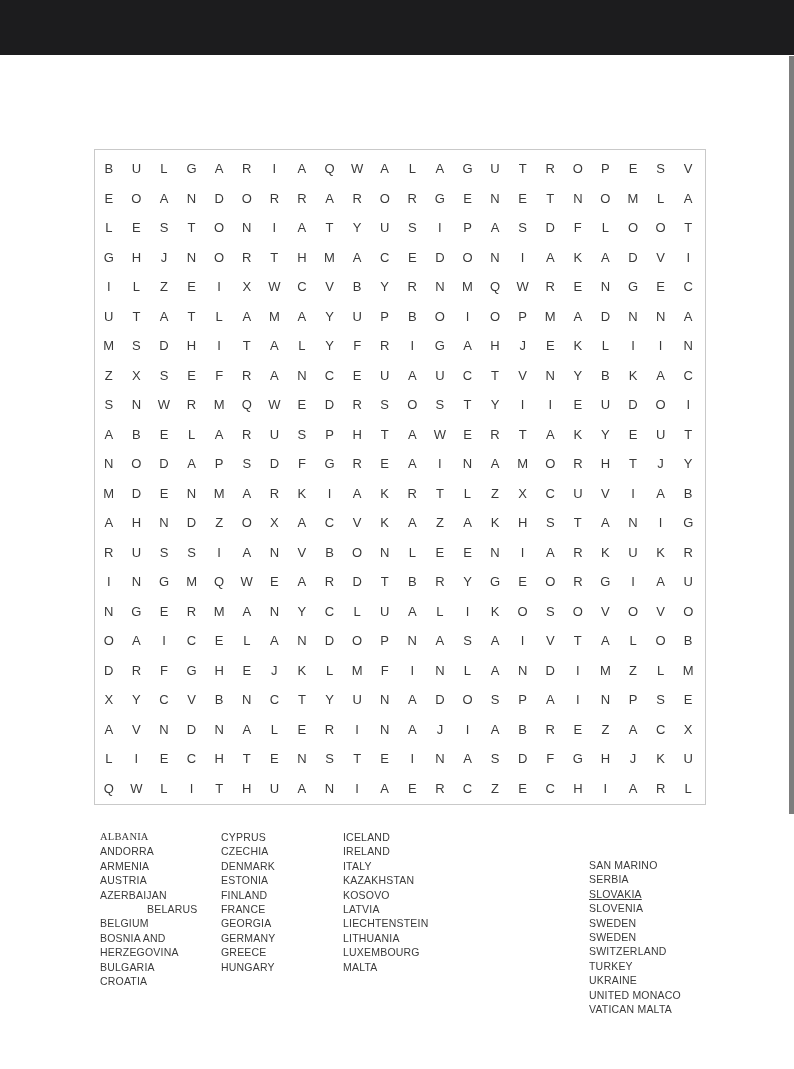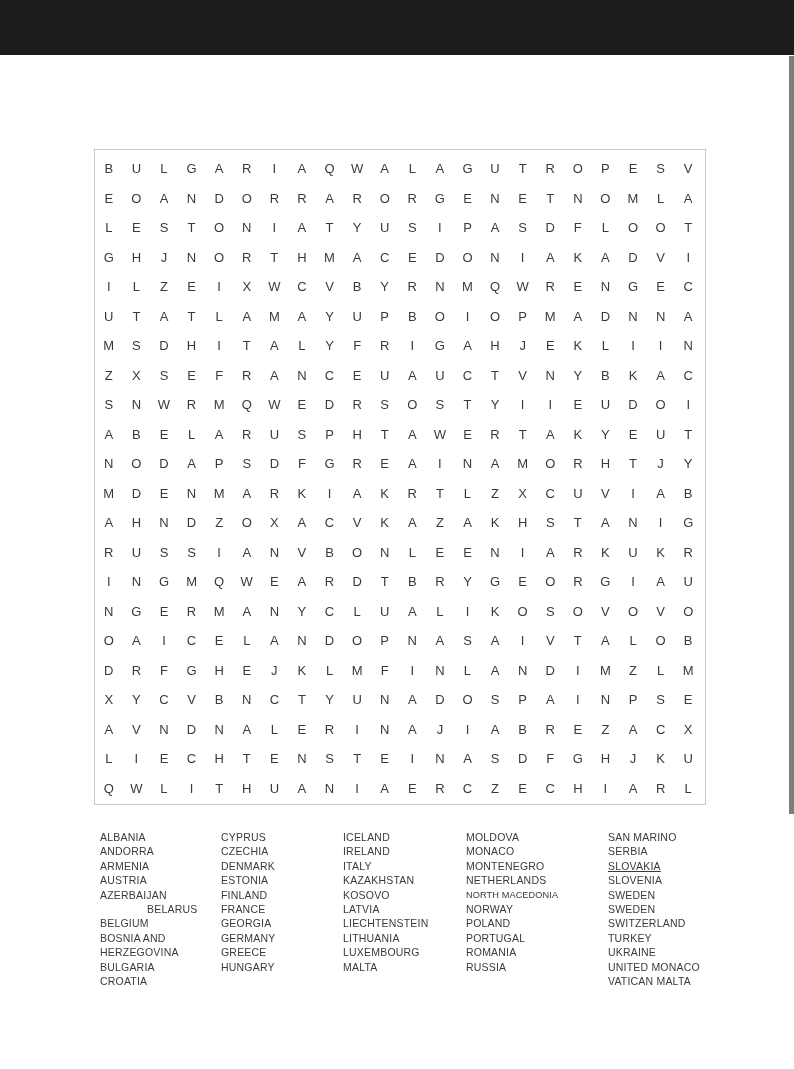--- a/index.html
+++ b/index.html
@@ -557,21 +557,21 @@
       <span class="cell" style="color: rgb(58, 58, 58);">E</span>
       <span class="cell" style="color: rgb(58, 58, 58);">C</span>
       <span class="cell" style="color: rgb(58, 58, 58);">H</span>
       <span class="cell" style="color: rgb(58, 58, 58);">I</span>
       <span class="cell" style="color: rgb(58, 58, 58);">A</span>
       <span class="cell" style="color: rgb(58, 58, 58);">R</span>
       <span class="cell" style="color: rgb(58, 58, 58);">L</span>
     </div>
   <div class="words">
       <div class="word-col" style="left: 100px;">
-        <div class="word" style="color: rgb(58, 58, 58);">ALBANIA</div>
+        <div class="word" style="color: rgb(58, 58, 58); font-family: Liberation Serif, serif;">ALBANIA</div>
         <div class="word" style="color: rgb(58, 58, 58);">ANDORRA</div>
         <div class="word" style="color: rgb(58, 58, 58);">ARMENIA</div>
         <div class="word" style="color: rgb(58, 58, 58);">AUSTRIA</div>
         <div class="word" style="color: rgb(58, 58, 58);">AZERBAIJAN</div>
         <div class="word" style="color: rgb(58, 58, 58); margin-left: 47px;">BELARUS</div>
         <div class="word" style="color: rgb(58, 58, 58);">BELGIUM</div>
         <div class="word" style="color: rgb(58, 58, 58);">BOSNIA AND</div>
         <div class="word" style="color: rgb(58, 58, 58);">HERZEGOVINA</div>
         <div class="word" style="color: rgb(58, 58, 58);">BULGARIA</div>
         <div class="word" style="color: rgb(58, 58, 58);">CROATIA</div>
@@ -593,33 +593,21 @@
         <div class="word" style="color: rgb(58, 58, 58);">CZECHIA</div>
         <div class="word" style="color: rgb(58, 58, 58);">DENMARK</div>
         <div class="word" style="color: rgb(58, 58, 58);">ESTONIA</div>
         <div class="word" style="color: rgb(58, 58, 58);">FINLAND</div>
         <div class="word" style="color: rgb(58, 58, 58);">FRANCE</div>
         <div class="word" style="color: rgb(58, 58, 58);">GEORGIA</div>
         <div class="word" style="color: rgb(58, 58, 58);">GERMANY</div>
         <div class="word" style="color: rgb(58, 58, 58);">GREECE</div>
         <div class="word" style="color: rgb(58, 58, 58);">HUNGARY</div>
       </div>
-      <div class="word-col" style="left: 466px;">
-        <div class="word" style="color: rgb(58, 58, 58);">MOLDOVA</div>
-        <div class="word" style="color: rgb(58, 58, 58);">MONACO</div>
-        <div class="word" style="color: rgb(58, 58, 58);">MONTENEGRO</div>
-        <div class="word" style="color: rgb(58, 58, 58);">NETHERLANDS</div>
-        <div class="word condensed" style="color: rgb(58, 58, 58);">NORTH MACEDONIA</div>
-        <div class="word" style="color: rgb(58, 58, 58);">NORWAY</div>
-        <div class="word" style="color: rgb(58, 58, 58);">POLAND</div>
-        <div class="word" style="color: rgb(58, 58, 58);">PORTUGAL</div>
-        <div class="word" style="color: rgb(58, 58, 58);">ROMANIA</div>
-        <div class="word" style="color: rgb(58, 58, 58);">RUSSIA</div>
-      </div>
-      <div class="word-col" style="left: 608px;">
+      <div class="word-col" style="left: 589px; margin-top: 28px;">
         <div class="word" style="color: rgb(58, 58, 58);">SAN MARINO</div>
         <div class="word" style="color: rgb(58, 58, 58);">SERBIA</div>
         <div class="word" style="color: rgb(58, 58, 58); text-decoration: underline;">SLOVAKIA</div>
         <div class="word" style="color: rgb(58, 58, 58);">SLOVENIA</div>
         <div class="word" style="color: rgb(58, 58, 58);">SWEDEN</div>
         <div class="word" style="color: rgb(58, 58, 58);">SWEDEN</div>
         <div class="word" style="color: rgb(58, 58, 58);">SWITZERLAND</div>
         <div class="word" style="color: rgb(58, 58, 58);">TURKEY</div>
         <div class="word" style="color: rgb(58, 58, 58);">UKRAINE</div>
         <div class="word" style="color: rgb(58, 58, 58);">UNITED MONACO</div>

